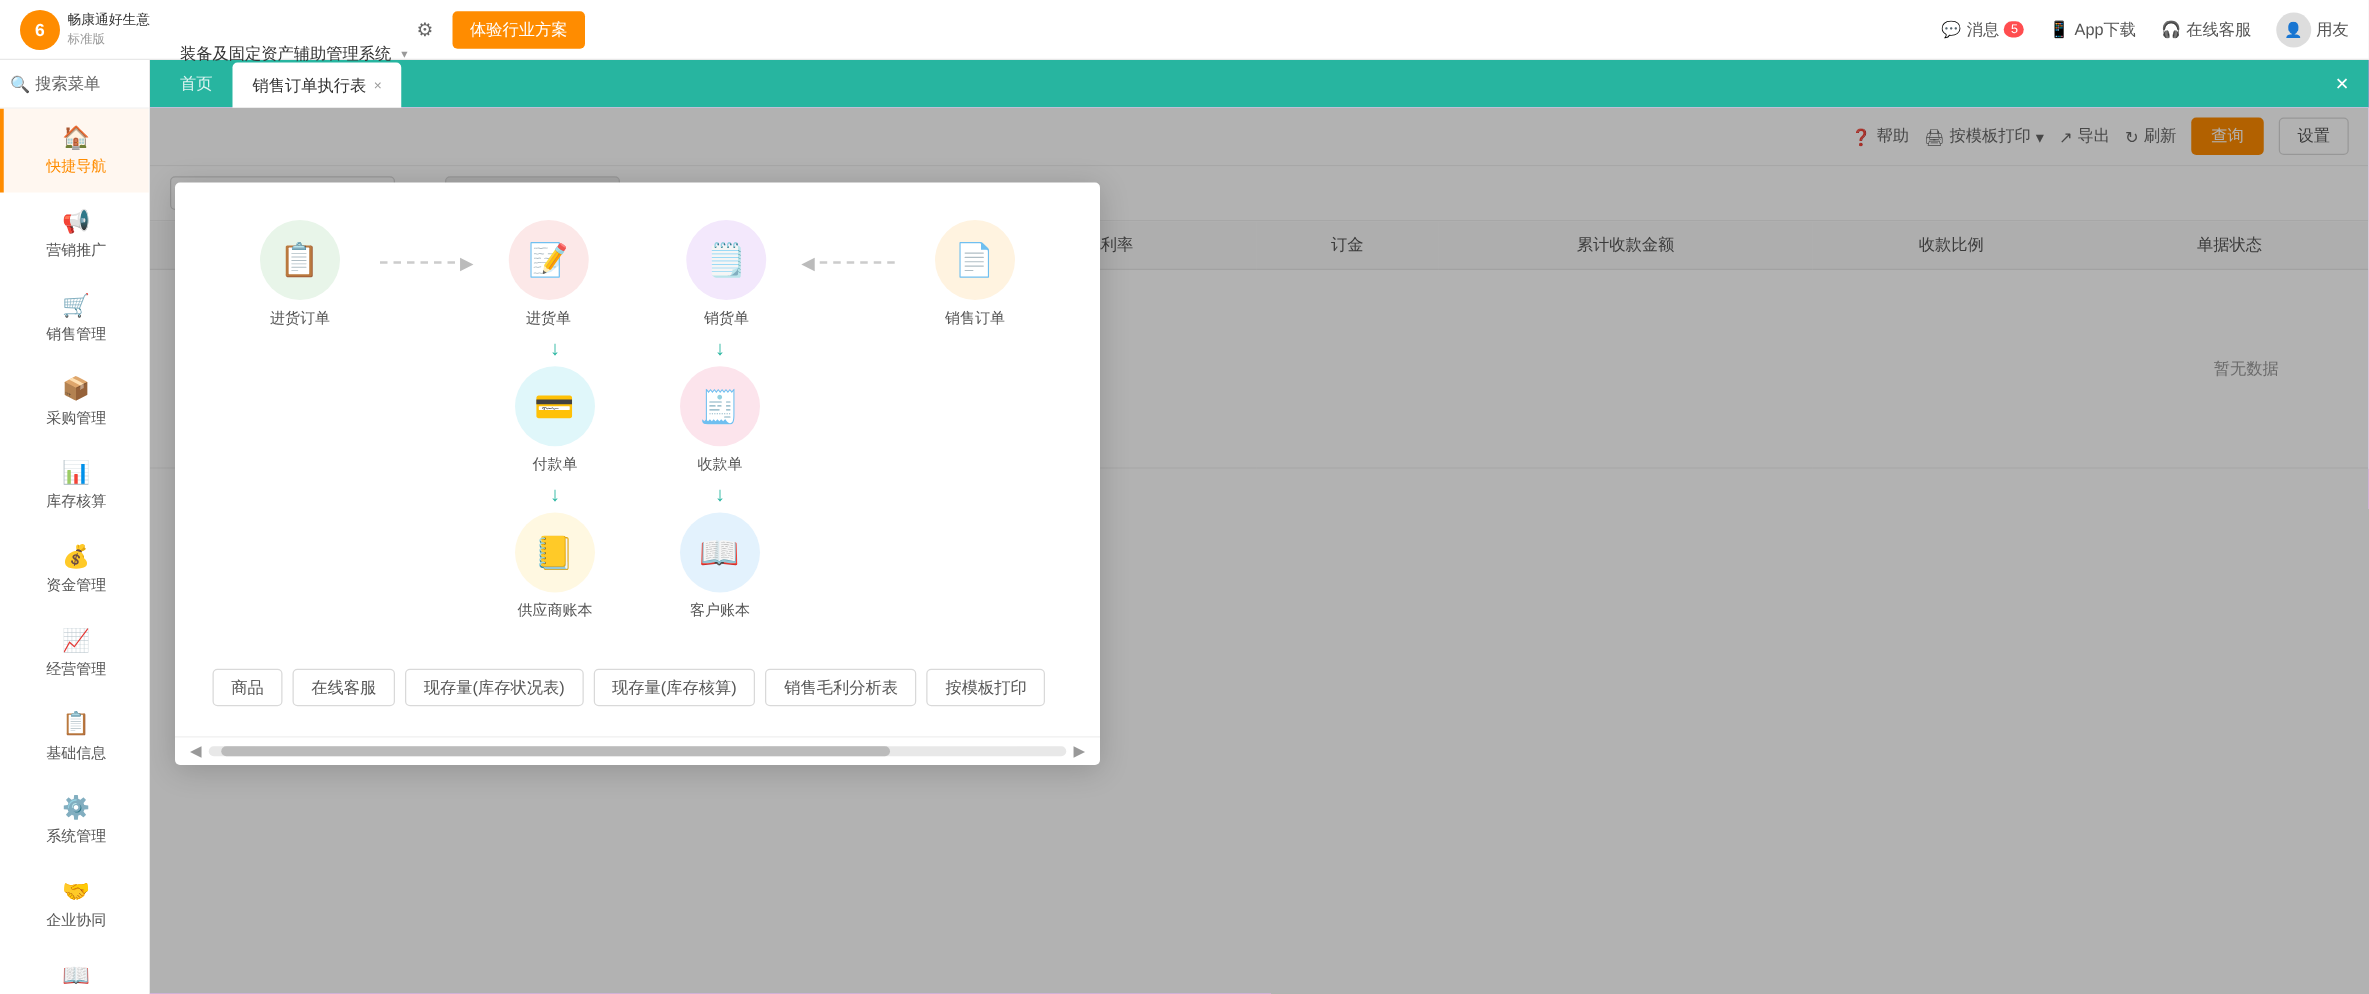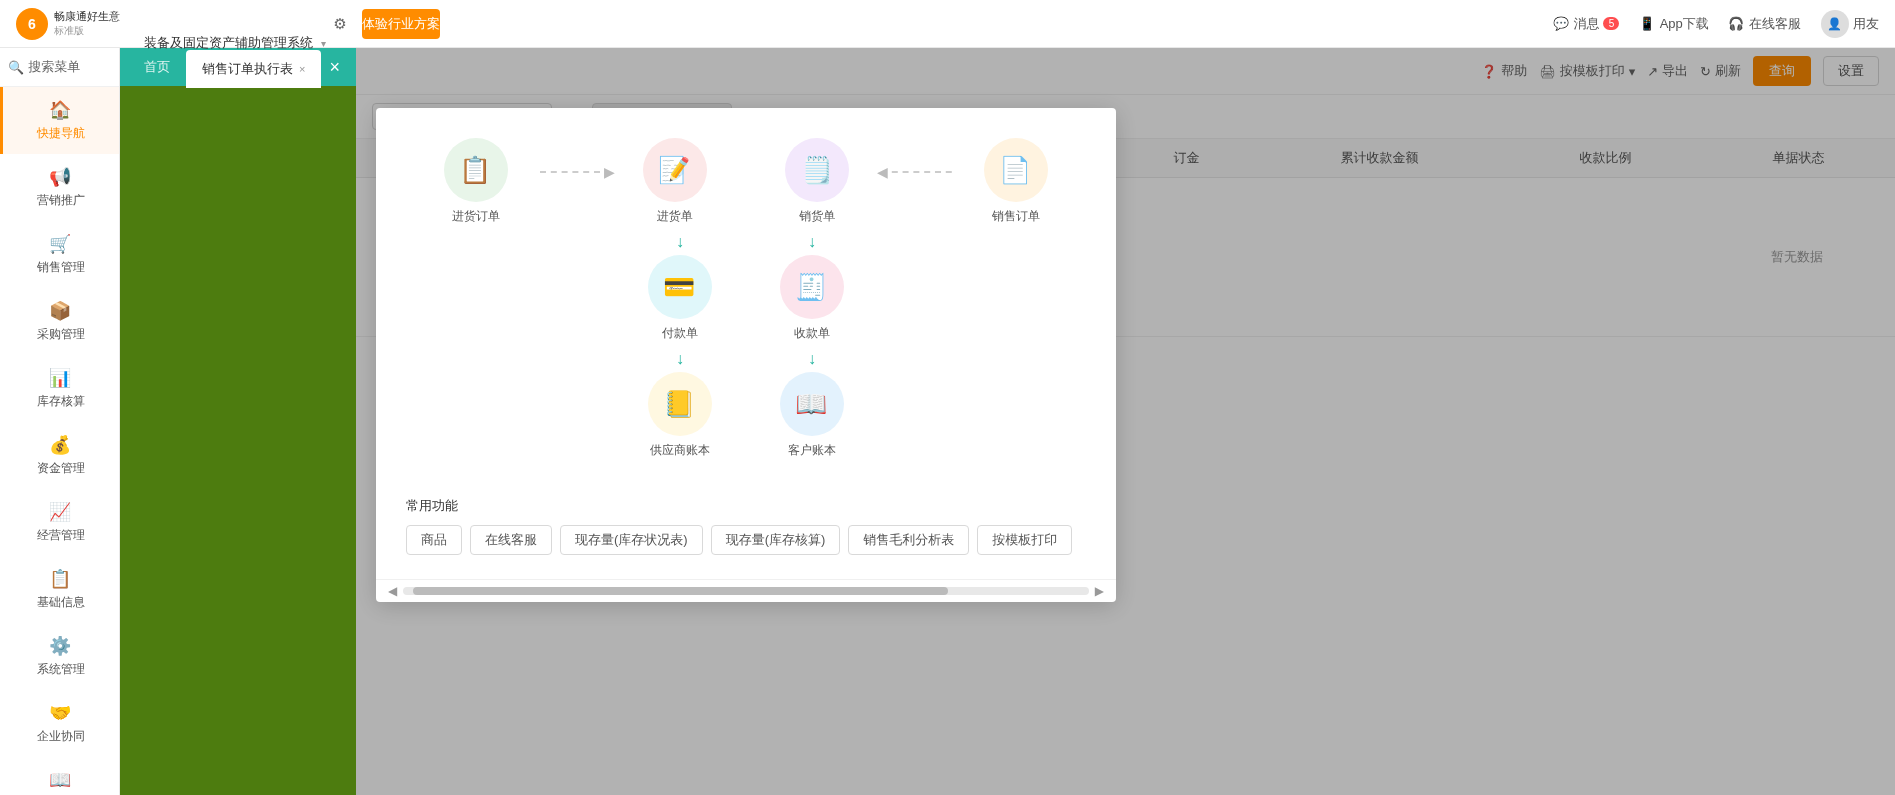--- a/index.html
+++ b/index.html
@@ -41,21 +41,21 @@
     .gear-btn {
       width: 28px; height: 28px;
       display: flex; align-items: center; justify-content: center;
       cursor: pointer; color: #666; font-size: 15px;
     }
     .experience-btn {
       background: #ff8c00;
       color: white;
       border: none;
       border-radius: 4px;
-      padding: 6px 0;
+      padding: 6px 14px;
       font-size: 13px;
       cursor: pointer;
       margin-left: 8px;
     }
     .header-right {
       margin-left: auto;
       display: flex; align-items: center; gap: 20px;
     }
     .header-action {
       display: flex; align-items: center; gap: 4px;
@@ -116,22 +116,22 @@
       color: #ff8c00;
     }
     .sidebar-icon {
       font-size: 18px;
     }
 
     
     .content-area {
       flex: 1;
       display: flex;
-      flex-direction: row;
-      background: #4d7c0f;
+      flex-direction: column;
+      background: #d946ef;
       position: relative;
     }
 
     
     .tab-bar {
       background: #27b5a0;
       display: flex;
       align-items: center;
       height: 38px;
       padding: 0 8px;
@@ -667,21 +667,20 @@
                   <span style="font-size:26px; color:#1565c0;">📖</span>
                 </div>
                 <span class="flow-label">客户账本</span>
               </div>
               <div style="width:84px;"></div>
               <div style="width:120px;"></div>
             </div>
           </div>
 
           <div class="common-functions">
-            <div class="common-title">常用功能</div>
             <div class="func-buttons">
               <button class="func-btn">商品</button>
               <button class="func-btn">在线客服</button>
               <button class="func-btn">现存量(库存状况表)</button>
               <button class="func-btn">现存量(库存核算)</button>
               <button class="func-btn">销售毛利分析表</button>
               <button class="func-btn">按模板打印</button>
             </div>
           </div>
 

